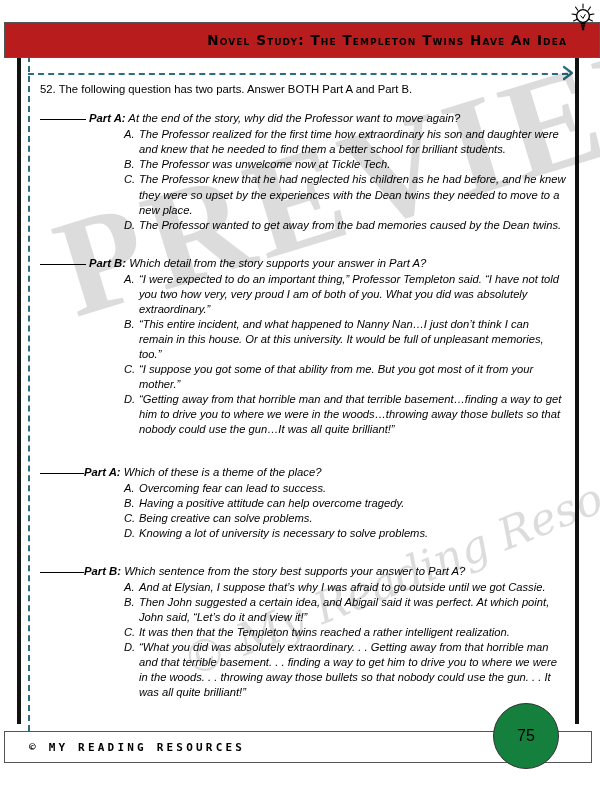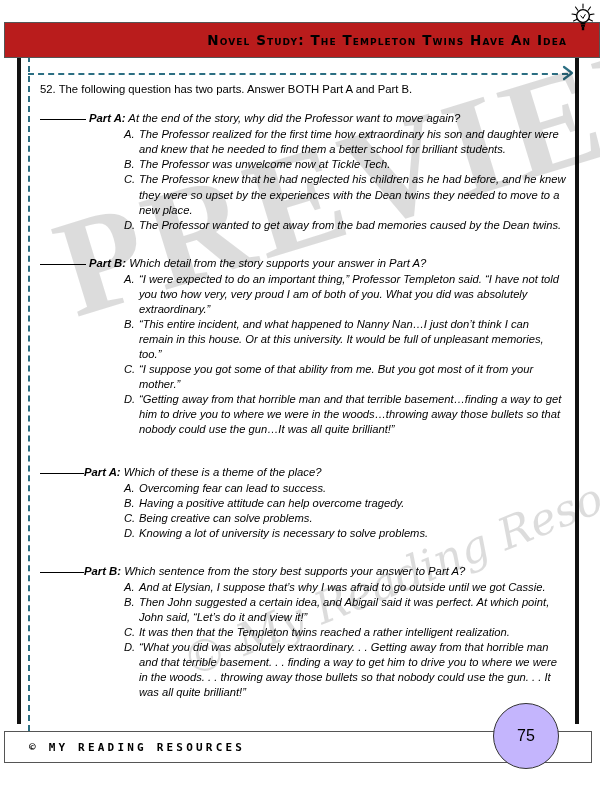--- a/index.html
+++ b/index.html
@@ -184,21 +184,21 @@
     white-space: nowrap;
   }
   #page-badge {
     position: absolute;
     left: 493px;
     top: 703px;
     width: 64px;
     height: 64px;
     border: 1.6px solid #333;
     border-radius: 50%;
-    background: #c4b5fd;
+    background: #15803d;
     z-index: 9;
   }
   #page-num {
     position: absolute;
     left: 0; top: 0;
     width: 64px;
     height: 64px;
     display: flex;
     align-items: center;
     justify-content: center;

